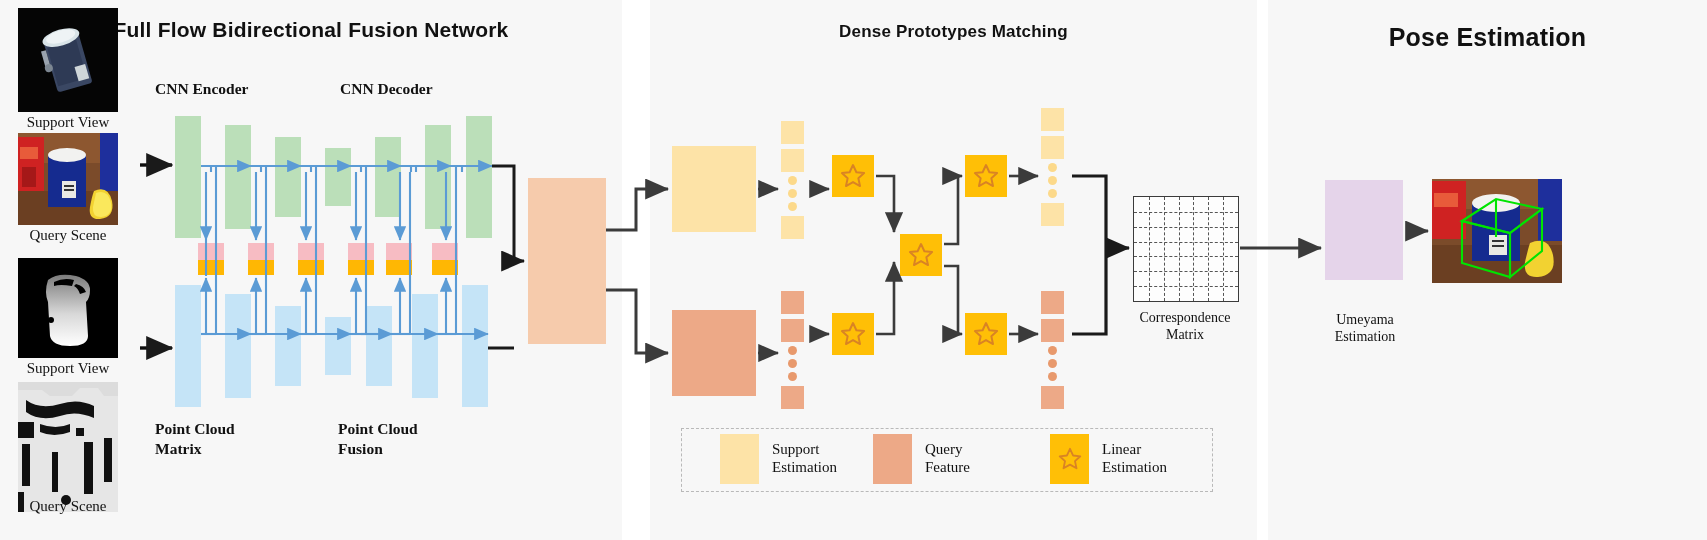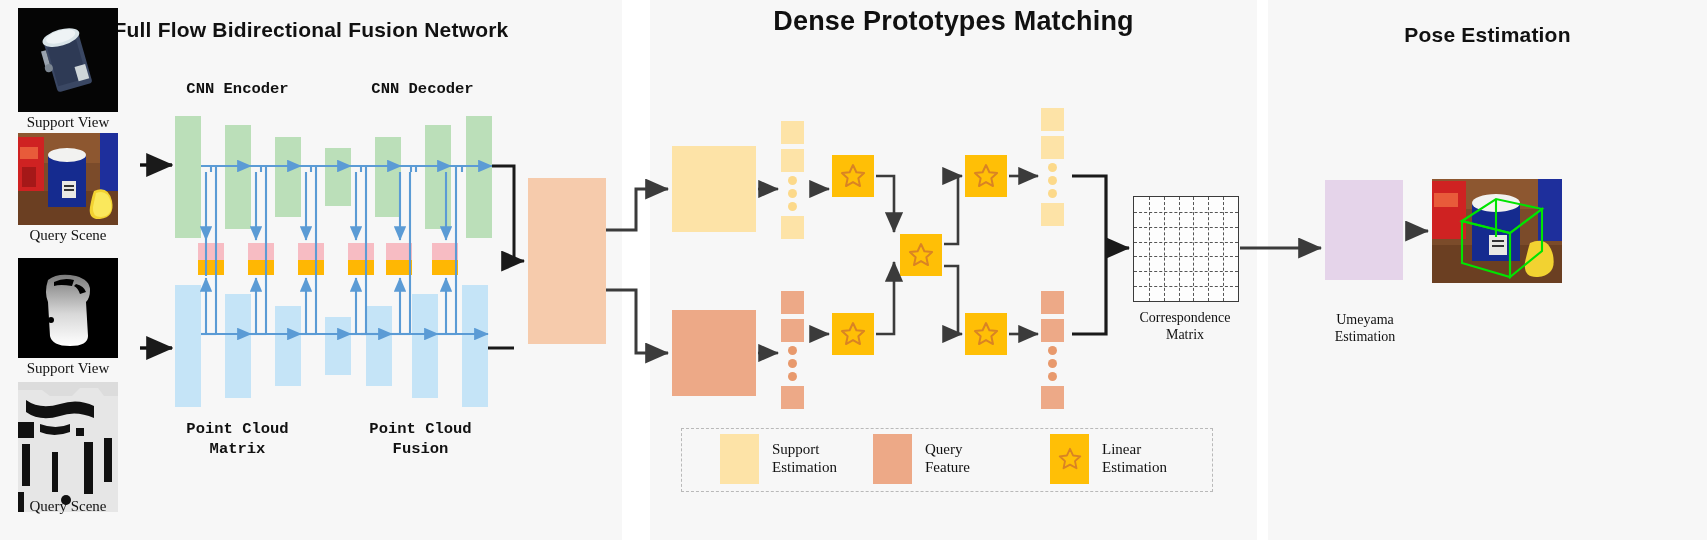--- a/index.html
+++ b/index.html
@@ -7,25 +7,25 @@
        font-family:"Liberation Serif",serif;}
   .panel{position:absolute;top:0;height:540px;background:#f7f7f7;}
   #panel-fusion{left:0;width:622px;}
   #panel-matching{left:650px;width:607px;}
   #panel-pose{left:1268px;width:439px;}
 
   .ptitle{position:absolute;width:100%;text-align:center;
           font-family:"Liberation Sans",sans-serif;font-weight:bold;
           color:#111;letter-spacing:.2px;}
   #t-fusion{top:18px;font-size:21px;}
-  #t-matching{top:6px;font-size:27px;}
-  #t-pose{top:23px;font-size:21px;}
-
-  .sublabel{position:absolute;text-align:center;font-size:15.5px;
-            font-family:Liberation Mono, monospace;font-weight:bold;color:#111;}
+  #t-matching{top:22px;font-size:17px;}
+  #t-pose{top:23px;font-size:25px;}
+
+  .sublabel{position:absolute;text-align:left;font-size:15.5px;
+            font-family:Liberation Serif, serif;font-weight:bold;color:#111;}
   .plainlabel{position:absolute;text-align:center;font-size:14px;
             font-family:"Liberation Serif",serif;color:#111;line-height:1.15;}
 
   .thumb{position:absolute;}
   .thumb .cap{position:absolute;left:0;width:100%;text-align:center;
               font-size:15px;color:#111;font-family:"Liberation Serif",serif;}
   .imgbox{position:absolute;left:0;top:0;width:100%;height:100%;overflow:hidden;}
 
   .gbar{position:absolute;background:#bbdfb9;}
   .bbar{position:absolute;background:#c5e4f7;}

